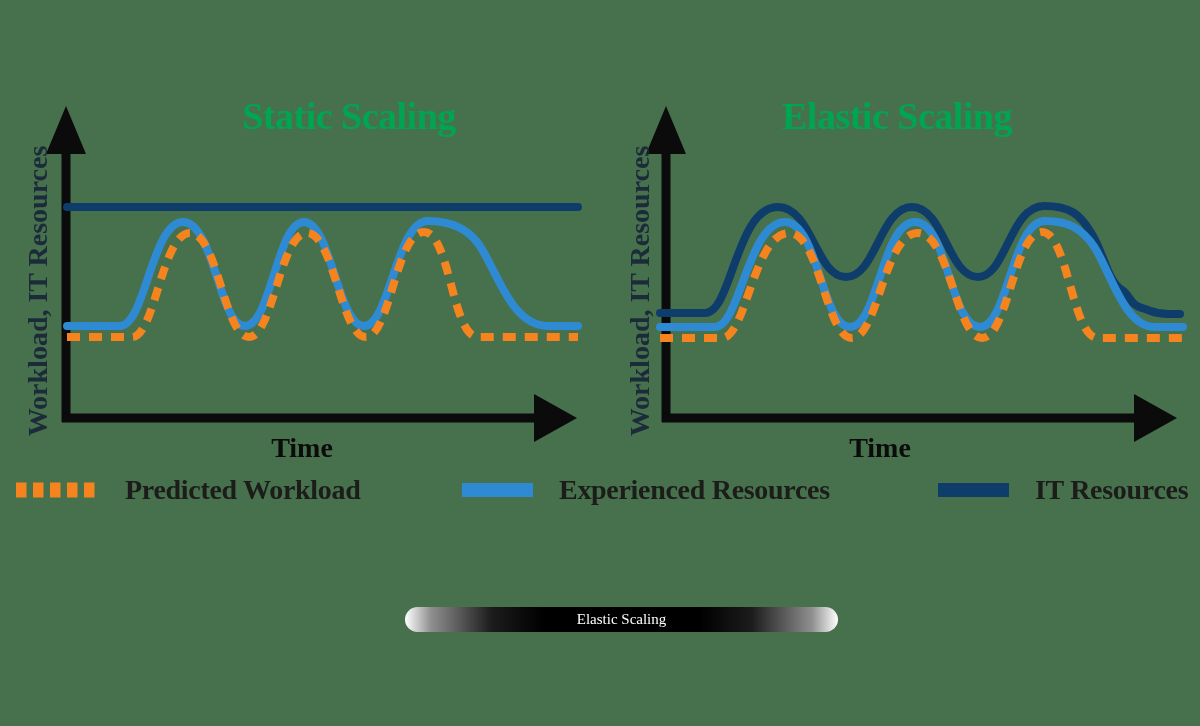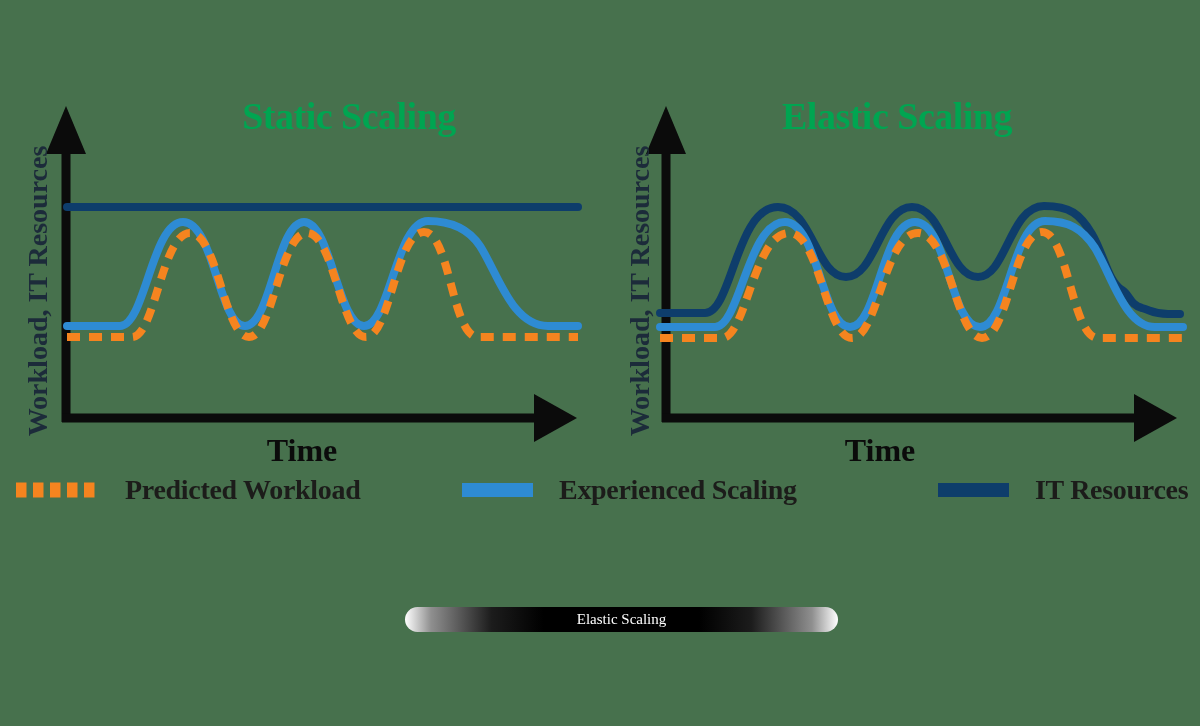--- a/index.html
+++ b/index.html
@@ -36,21 +36,21 @@
     font-size:38px;font-weight:bold;color:var(--title-green);
     white-space:nowrap;letter-spacing:-0.5px;
   }
   .y-label{
     position:absolute;transform:translate(-50%,-50%) rotate(-90deg);
     font-size:28px;font-weight:bold;color:var(--ylabel-color);
     white-space:nowrap;
   }
   .x-label{
     position:absolute;transform:translateX(-50%);
-    font-size:32px;font-weight:bold;color:var(--axis-black);
+    font-size:28px;font-weight:bold;color:var(--axis-black);
     white-space:nowrap;
     text-align:center;
   }
   .legend-item{
     position:absolute;top:474px;height:32px;
     display:flex;align-items:center;gap:26px;
   }
   .legend-label{
     font-size:28px;font-weight:bold;color:var(--legend-text);
     white-space:nowrap;letter-spacing:-0.3px;
@@ -154,21 +154,21 @@
   <div class="legend-item" style="left:15px;">
     <svg class="swatch" width="84" height="16">
       <line class="sw-orange" x1="1" y1="8" x2="84" y2="8"></line>
     </svg>
     <span class="legend-label">Predicted Workload</span>
   </div>
   <div class="legend-item" style="left:462px;">
     <svg class="swatch" width="71" height="16">
       <line class="sw-blue" x1="0" y1="8" x2="71" y2="8"></line>
     </svg>
-    <span class="legend-label">Experienced Scaling</span>
+    <span class="legend-label">Experienced Resources</span>
   </div>
   <div class="legend-item" style="left:938px;justify-content:center;">
     <svg class="swatch" width="71" height="16">
       <line class="sw-navy" x1="0" y1="8" x2="71" y2="8"></line>
     </svg>
     <span class="legend-label">IT Resources</span>
   </div>
 
   <div class="footer-pill">
     <span>Elastic Scaling</span>

